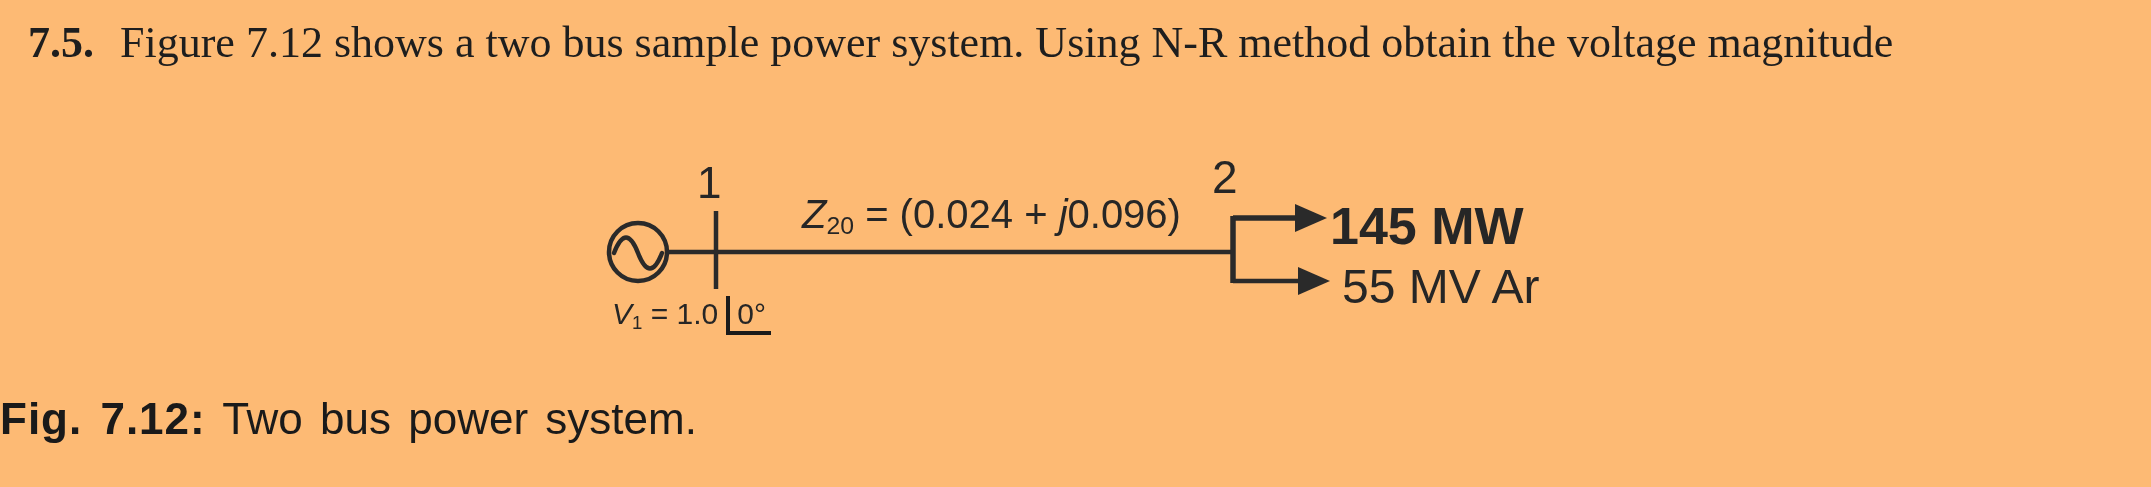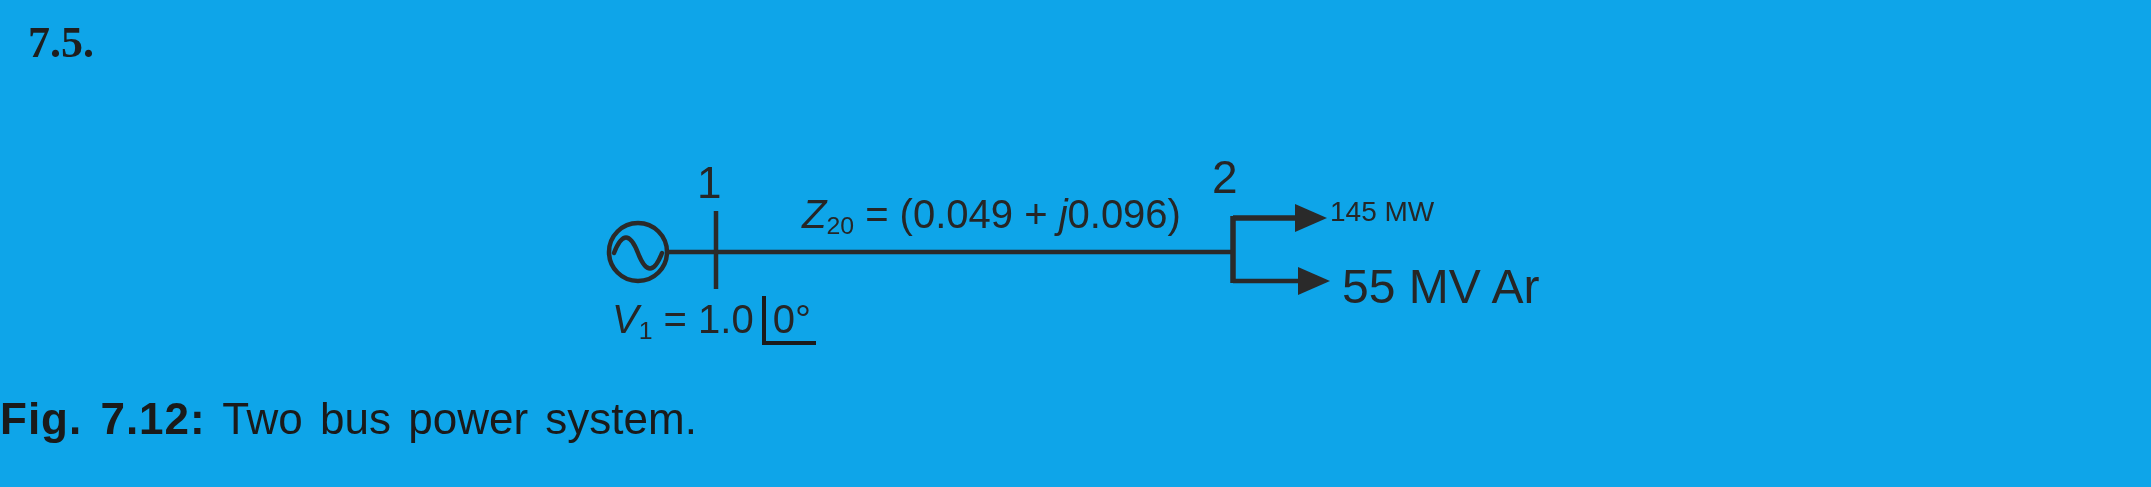--- a/index.html
+++ b/index.html
@@ -1,21 +1,21 @@
 <!DOCTYPE html>
 <html><head>
 <meta charset="utf-8">
 <style>
   * { margin: 0; padding: 0; box-sizing: border-box; }
   html, body { background: #ffffff; }
   .page {
     position: relative;
     width: 2151px;
     height: 487px;
-    background: #0ea5e9;
+    background: #fdba74;
     overflow: hidden;
     color: #1b1b1b;
   }
 
   
   .problem {
     position: absolute;
     left: 28px;
     top: 14px;
     display: flex;
@@ -42,23 +42,23 @@
   .dlabel {
     position: absolute;
     font-family: "Liberation Sans", sans-serif;
     color: #262626;
     white-space: pre;
   }
   .dlabel span, .dlabel i, .dlabel sub { white-space: pre; }
   .bus1-label  { left: 697px; top: 158px; font-size: 44px; }
   .bus2-label  { left: 1212px; top: 150px; font-size: 46px; }
   .z-label     { left: 802px; top: 192px; font-size: 40px; }
-  .loadp-label { left: 1330px; top: 196px; font-size: 28px; }
+  .loadp-label { left: 1330px; top: 196px; font-size: 52px; font-weight: bold; }
   .loadq-label { left: 1342px; top: 259px; font-size: 48px; }
-  .v-label     { left: 612px; top: 296px; font-size: 40px; }
+  .v-label     { left: 612px; top: 296px; font-size: 30px; }
   .dlabel sub {
     font-size: 62%;
     vertical-align: -22%;
     letter-spacing: 0;
   }
   .angle {
     display: inline-block;
     border-left: 4px solid #1b1b1b;
     border-bottom: 4px solid #1b1b1b;
     padding: 2px 5px 1px 7px;
@@ -82,20 +82,21 @@
   .caption b { font-weight: bold; letter-spacing: 1px; }
 </style>
 </head>
 <body>
 
 <div class="page">
 
   <div class="problem">
     <span class="pnum">7.5.</span>
     <div class="ptext">
+      <div class="pline">Figure 7.12 shows a two bus sample power system. Using N-R method obtain the voltage magnitude</div>
     </div>
   </div>
 
   <svg class="diagram-svg" viewBox="0 0 2151 487" xmlns="http://www.w3.org/2000/svg" aria-hidden="true">
 
     <circle cx="638" cy="252" r="29" fill="none" stroke="#2a2a2a" stroke-width="4.5"></circle>
     <path d="M 614 253 Q 626 222 638 253 T 662 253" fill="none" stroke="#2a2a2a" stroke-width="4.5" stroke-linecap="round"></path>
 
     <line x1="667" y1="252" x2="1233" y2="252" stroke="#2a2a2a" stroke-width="4.5"></line>
 
@@ -106,21 +107,21 @@
     <line x1="1233" y1="218" x2="1295" y2="218" stroke="#2a2a2a" stroke-width="5.5"></line>
     <polygon points="1295,204 1295,232 1327,218" fill="#2a2a2a"></polygon>
 
     <line x1="1233" y1="281" x2="1298" y2="281" stroke="#2a2a2a" stroke-width="4.5"></line>
     <polygon points="1298,267 1298,295 1330,281" fill="#2a2a2a"></polygon>
   </svg>
 
   <div class="dlabel bus1-label">1</div>
   <div class="dlabel bus2-label">2</div>
 
-  <div class="dlabel z-label"><i>Z</i><sub>20</sub><span> = (0.049 + </span><i>j</i><span>0.096)</span></div>
+  <div class="dlabel z-label"><i>Z</i><sub>20</sub><span> = (0.024 + </span><i>j</i><span>0.096)</span></div>
 
   <div class="dlabel loadp-label">145 MW</div>
   <div class="dlabel loadq-label">55 MV Ar</div>
 
   <div class="dlabel v-label"><i>V</i><sub>1</sub><span> = 1.0</span><span class="angle">0°</span></div>
 
   <div class="caption"><b>Fig. 7.12:</b><span> Two bus power system.</span></div>
 
 </div>
 

